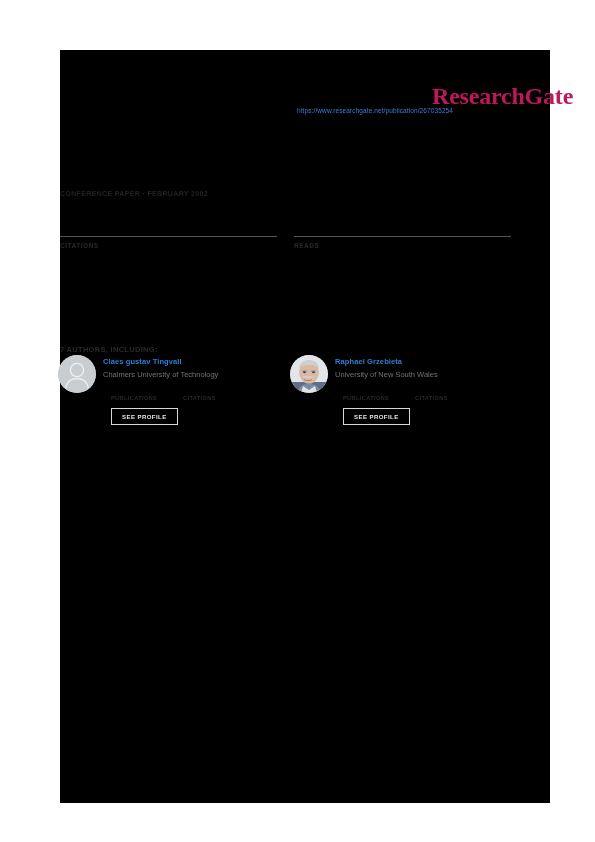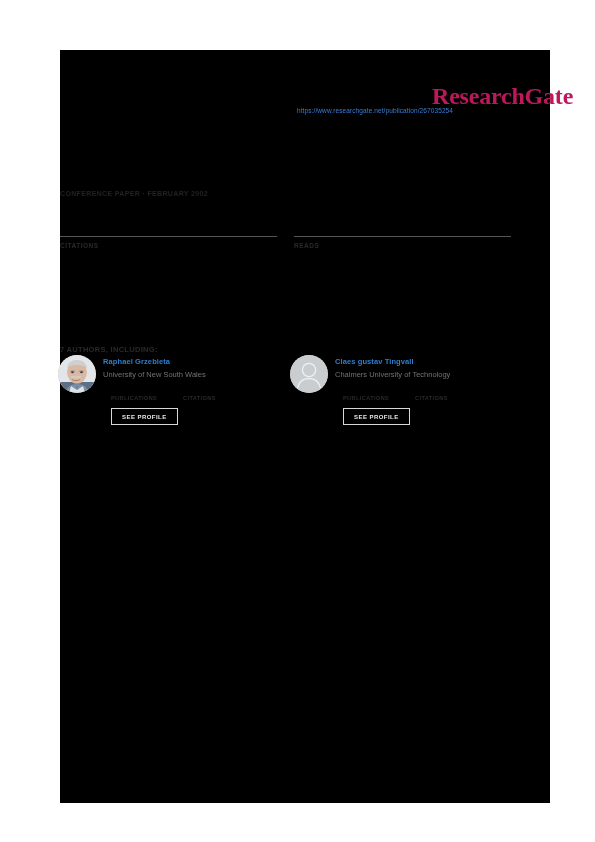--- a/index.html
+++ b/index.html
@@ -229,20 +229,52 @@
   <div class="metric">
     <div class="metric-value"></div>
     <div class="metric-rule"></div>
     <div class="metric-label">READS</div>
   </div>
 </div>
 
 <div id="authors-heading">7 AUTHORS, INCLUDING:</div>
 
 <div id="authors">
+
+  <div class="author-card">
+    <div class="avatar">
+      <svg viewBox="0 0 38 38" xmlns="http://www.w3.org/2000/svg" aria-hidden="true">
+        <defs>
+          <clipPath id="clipB">
+              <circle cx="19" cy="19" r="19"></circle>
+            </clipPath>
+        </defs>
+        <g clip-path="url(#clipB)">
+          <rect width="38" height="38" fill="#c9cdd0"></rect>
+          <circle cx="19" cy="15" r="6.6" fill="none" stroke="#eef0f1" stroke-width="1.3"></circle>
+          <path d="M7.5 33c1.5-6.5 6.2-9.5 11.5-9.5S29 26.5 30.5 33" fill="none" stroke="#eef0f1" stroke-width="1.3"></path>
+        </g>
+      </svg>
+    </div>
+    <div class="author-body">
+      <div class="author-name">Claes gustav Tingvall</div>
+      <div class="author-inst">Chalmers University of Technology</div>
+      <div class="author-stats">
+        <div class="stat">
+          <div class="stat-value"></div>
+          <div class="stat-label">PUBLICATIONS</div>
+        </div>
+        <div class="stat">
+          <div class="stat-value"></div>
+          <div class="stat-label">CITATIONS</div>
+        </div>
+      </div>
+      <div class="see-profile">SEE PROFILE</div>
+    </div>
+  </div>
 
   <div class="author-card">
     <div class="avatar">
       <svg viewBox="0 0 38 38" xmlns="http://www.w3.org/2000/svg" aria-hidden="true">
         <defs>
           <clipPath id="clipA">
               <circle cx="19" cy="19" r="19"></circle>
             </clipPath>
         </defs>
         <g clip-path="url(#clipA)">
@@ -271,47 +303,15 @@
         </div>
         <div class="stat">
           <div class="stat-value"></div>
           <div class="stat-label">CITATIONS</div>
         </div>
       </div>
       <div class="see-profile">SEE PROFILE</div>
     </div>
   </div>
 
-  <div class="author-card">
-    <div class="avatar">
-      <svg viewBox="0 0 38 38" xmlns="http://www.w3.org/2000/svg" aria-hidden="true">
-        <defs>
-          <clipPath id="clipB">
-              <circle cx="19" cy="19" r="19"></circle>
-            </clipPath>
-        </defs>
-        <g clip-path="url(#clipB)">
-          <rect width="38" height="38" fill="#c9cdd0"></rect>
-          <circle cx="19" cy="15" r="6.6" fill="none" stroke="#eef0f1" stroke-width="1.3"></circle>
-          <path d="M7.5 33c1.5-6.5 6.2-9.5 11.5-9.5S29 26.5 30.5 33" fill="none" stroke="#eef0f1" stroke-width="1.3"></path>
-        </g>
-      </svg>
-    </div>
-    <div class="author-body">
-      <div class="author-name">Claes gustav Tingvall</div>
-      <div class="author-inst">Chalmers University of Technology</div>
-      <div class="author-stats">
-        <div class="stat">
-          <div class="stat-value"></div>
-          <div class="stat-label">PUBLICATIONS</div>
-        </div>
-        <div class="stat">
-          <div class="stat-value"></div>
-          <div class="stat-label">CITATIONS</div>
-        </div>
-      </div>
-      <div class="see-profile">SEE PROFILE</div>
-    </div>
-  </div>
-
 </div>
 
 <div id="retrieval-note" class="invisible-text"></div>
 
 </body></html>

